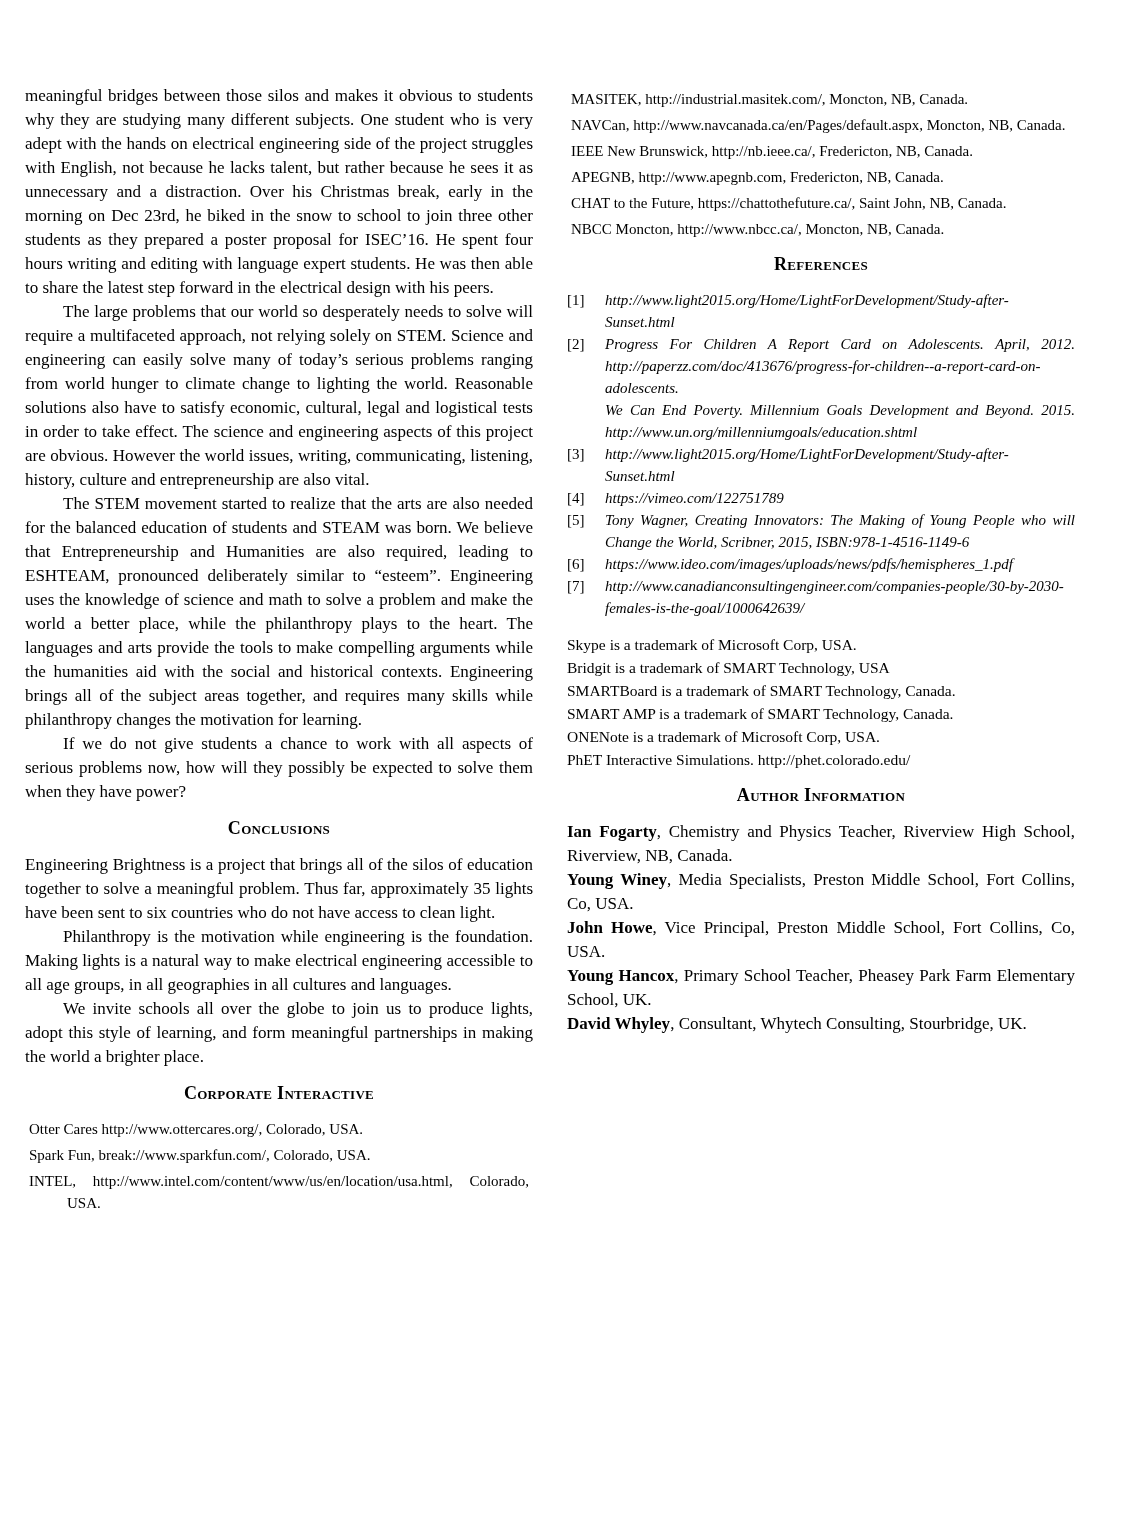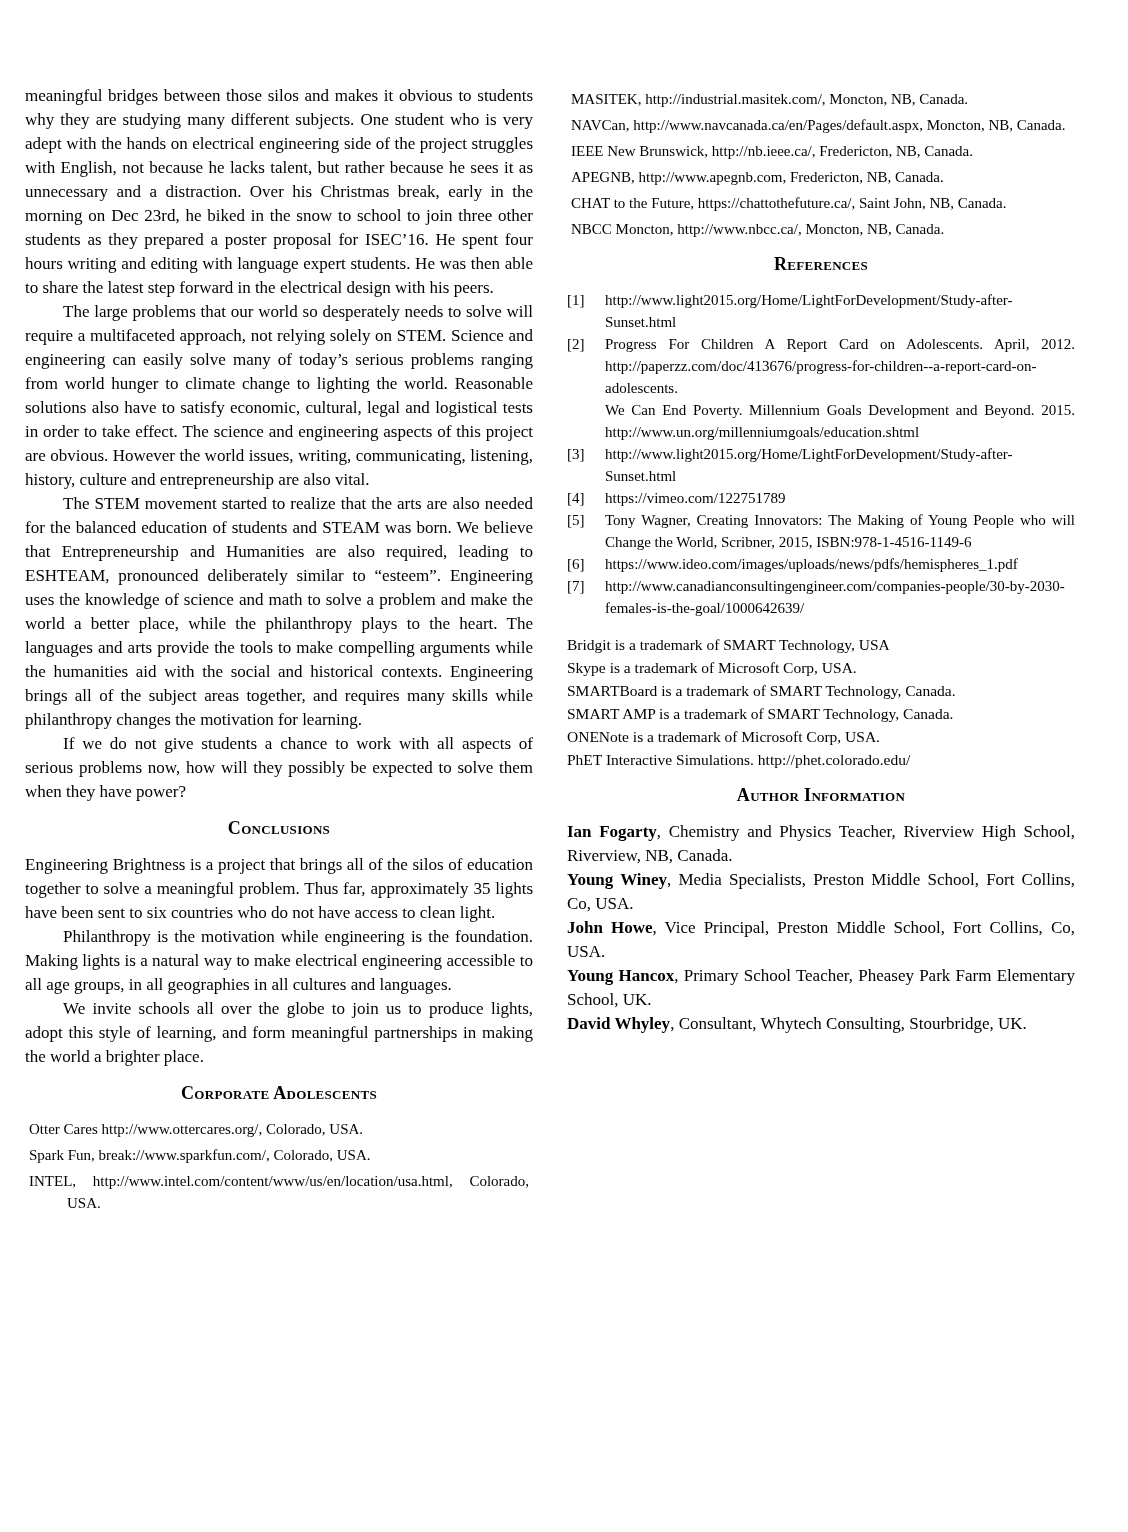--- a/index.html
+++ b/index.html
@@ -42,21 +42,21 @@
     margin:4px;
   }
   
   .ref-list{margin:0;}
   .ref{
     display:flex;
     font-size:15px;line-height:22px;
     margin:0;
   }
   .ref-num{width:38px;flex:none;}
-  .ref-body{flex:1;text-align:justify;}
+  .ref-body{flex:1;text-align:justify;font-style:italic;}
   
   .tm-block{margin:14px 0 0 0;}
   .tm-line{
     font-size:15.5px;line-height:23px;
     text-align:left;
     margin:0;
   }
   
   .author{
     font-size:17px;line-height:24px;
@@ -75,21 +75,21 @@
     <p class="para indent">The large problems that our world so desperately needs to solve will require a multifaceted approach, not relying solely on STEM. Science and engineering can easily solve many of today’s serious problems ranging from world hunger to climate change to lighting the world. Reasonable solutions also have to satisfy economic, cultural, legal and logistical tests in order to take effect. The science and engineering aspects of this project are obvious. However the world issues, writing, communicating, listening, history, culture and entrepreneurship are also vital.</p>
     <p class="para indent">The STEM movement started to realize that the arts are also needed for the balanced education of students and STEAM was born. We believe that Entrepreneurship and Humanities are also required, leading to ESHTEAM, pronounced deliberately similar to “esteem”. Engineering uses the knowledge of science and math to solve a problem and make the world a better place, while the philanthropy plays to the heart. The languages and arts provide the tools to make compelling arguments while the humanities aid with the social and historical contexts.  Engineering brings all of the subject areas together, and requires many skills while philanthropy changes the motivation for learning.</p>
     <p class="para indent">If we do not give students a chance to work with all aspects of serious problems now, how will they possibly be expected to solve them when they have power?</p>
 
     <div class="sec-head">Conclusions</div>
 
     <p class="para">Engineering Brightness is a project that brings all of the silos of education together to solve a meaningful problem. Thus far, approximately 35 lights have been sent to six countries who do not have access to clean light.</p>
     <p class="para indent">Philanthropy is the motivation while engineering is the foundation. Making lights is a natural way to make electrical engineering accessible to all age groups, in all geographies in all cultures and languages.</p>
     <p class="para indent">We invite schools all over the globe to join us to produce lights, adopt this style of learning, and form meaningful partnerships in making the world a brighter place.</p>
 
-    <div class="sec-head">Corporate Adolescents</div>
+    <div class="sec-head">Corporate Interactive</div>
 
     <div class="contrib-list">
       <p class="contrib">Otter Cares http://www.ottercares.org/, Colorado, USA.</p>
       <p class="contrib">Spark Fun, break://www.sparkfun.com/, Colorado, USA.</p>
       <p class="contrib">INTEL, http://www.intel.com/content/www/us/en/location/usa.html, Colorado, USA.</p>
     </div>
   </div>
 
   <div class="col">
     <div class="contrib-list">
@@ -131,22 +131,22 @@
         <span class="ref-num">[6]</span>
         <span class="ref-body">https://www.ideo.com/images/uploads/news/pdfs/hemispheres_1.pdf</span>
       </div>
       <div class="ref">
         <span class="ref-num">[7]</span>
         <span class="ref-body">http://www.canadianconsultingengineer.com/companies-people/30-by-2030-females-is-the-goal/1000642639/</span>
       </div>
     </div>
 
     <div class="tm-block">
+      <p class="tm-line">Skype is a trademark of Microsoft Corp, USA.</p>
       <p class="tm-line">Bridgit is a trademark of SMART Technology, USA</p>
-      <p class="tm-line">Skype is a trademark of Microsoft Corp, USA.</p>
       <p class="tm-line">SMARTBoard is a trademark of SMART Technology, Canada.</p>
       <p class="tm-line">SMART AMP is a trademark of SMART Technology, Canada.</p>
       <p class="tm-line">ONENote is a trademark of Microsoft Corp, USA.</p>
       <p class="tm-line">PhET Interactive Simulations. http://phet.colorado.edu/</p>
     </div>
 
     <div class="sec-head">Author Information</div>
 
     <div>
       <p class="author"><b>Ian Fogarty</b><span>, Chemistry and Physics Teacher, Riverview High School, Riverview, NB, Canada.</span></p>

